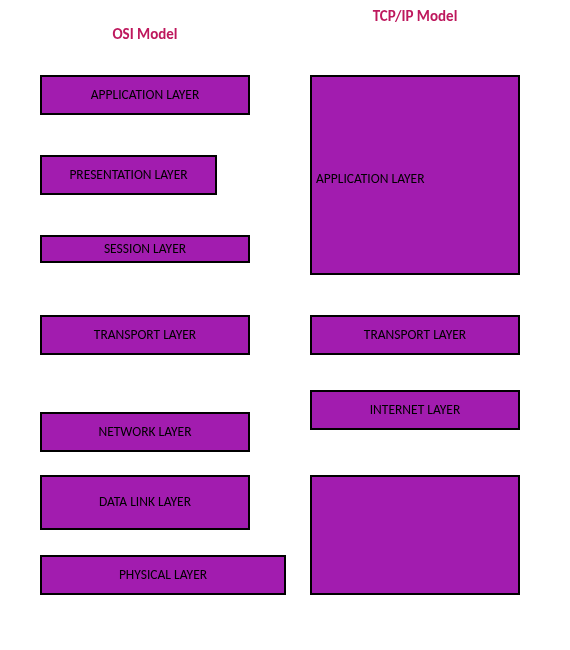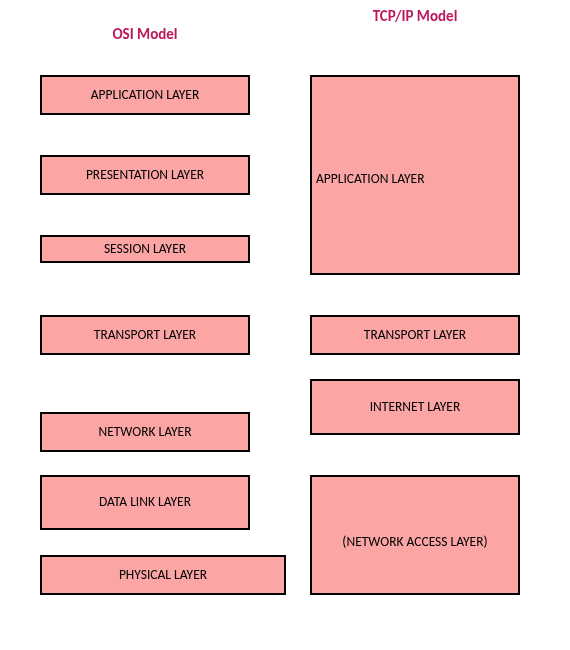--- a/index.html
+++ b/index.html
@@ -15,45 +15,44 @@
   .col-header {
     position: absolute;
     font-weight: bold;
     font-size: 15px;
     color: #be185d;
     text-align: center;
   }
   .layer-box {
     position: absolute;
     border: 2.5px solid #000;
-    background: #fca5a5;
+    background: #a21caf;
     text-align: center;
     font-size: 13.5px;
     line-height: 1.35;
     display: flex;
     align-items: center;
     justify-content: center;
     flex-direction: column;
     padding: 4px;
   }
   .layer-box.tall-top { align-items: flex-start; padding-top: 12px; }
 </style>
 </head>
 <body>
 
 <div class="col-header" style="left:40px; top:25px; width:210px;">OSI Model</div>
 <div class="col-header" style="left:310px; top:7px; width:210px;">TCP/IP Model</div>
 
 <div class="layer-box" style="left:40px; top:75px;  width:210px; height:40px;">APPLICATION LAYER</div>
-<div class="layer-box" style="left:40px; top:155px; width:210px; height:40px;">PRESENTATION LAYER</div>
+<div class="layer-box" style="left:40px; top:155px; width:177px; height:40px;">PRESENTATION LAYER</div>
 <div class="layer-box" style="left:40px; top:235px; width:210px; height:28px;">SESSION LAYER</div>
 <div class="layer-box" style="left:40px; top:315px; width:210px; height:40px;">TRANSPORT LAYER</div>
 <div class="layer-box" style="left:40px; top:412px; width:210px; height:40px;">NETWORK LAYER</div>
 <div class="layer-box" style="left:40px; top:475px; width:210px; height:55px;">DATA LINK LAYER</div>
 <div class="layer-box" style="left:40px; top:555px; width:246px; height:40px;">PHYSICAL LAYER</div>
 
 <div class="layer-box tall-top" style="left:310px; top:75px;  width:210px; height:200px;">APPLICATION LAYER</div>
 <div class="layer-box" style="left:310px; top:315px; width:210px; height:40px;">TRANSPORT LAYER</div>
-<div class="layer-box" style="left:310px; top:379px; width:210px; height:56px;">INTERNET LAYER</div>
+<div class="layer-box" style="left:310px; top:390px; width:210px; height:40px;">INTERNET LAYER</div>
 <div class="layer-box" style="left:310px; top:475px; width:210px; height:120px;">
   <div style="height:14px;"></div>
-  <div>(NETWORK ACCESS LAYER)</div>
 </div>
 
 </body></html>

